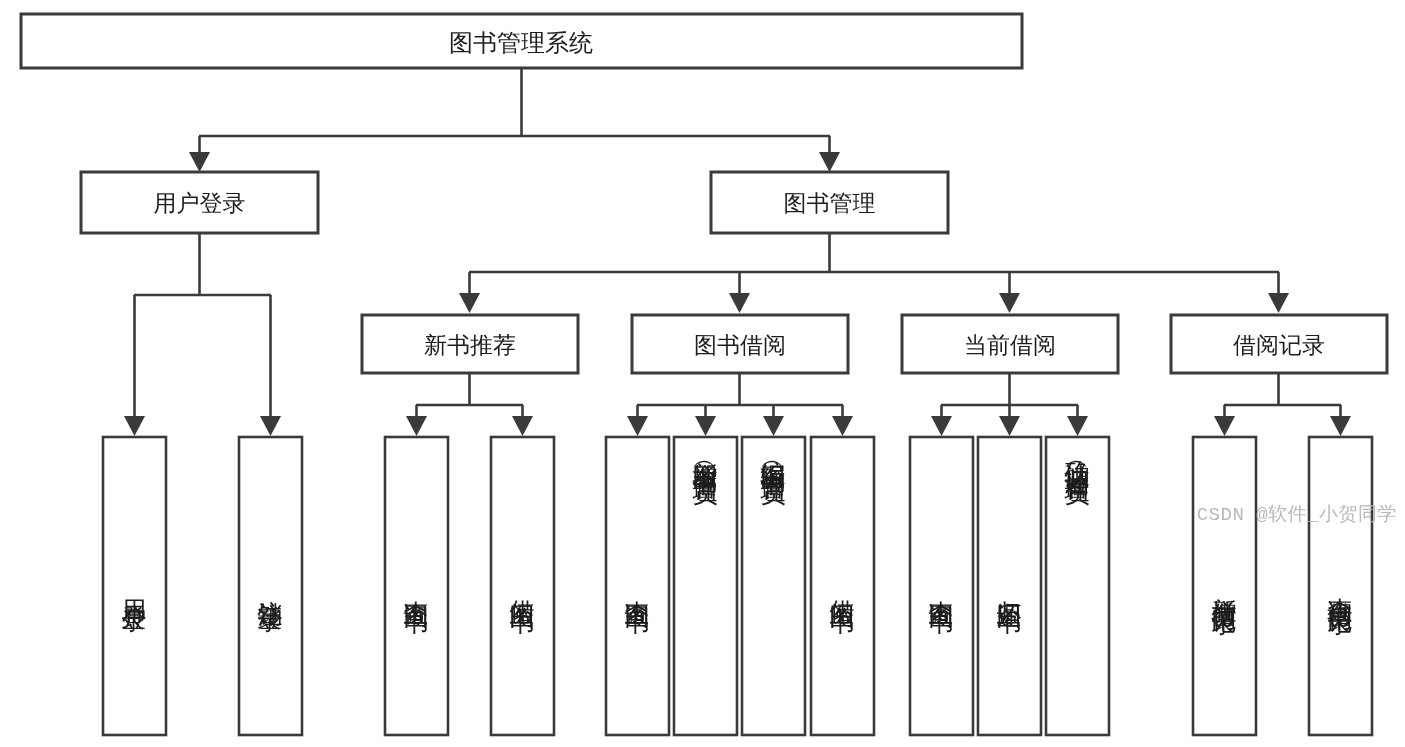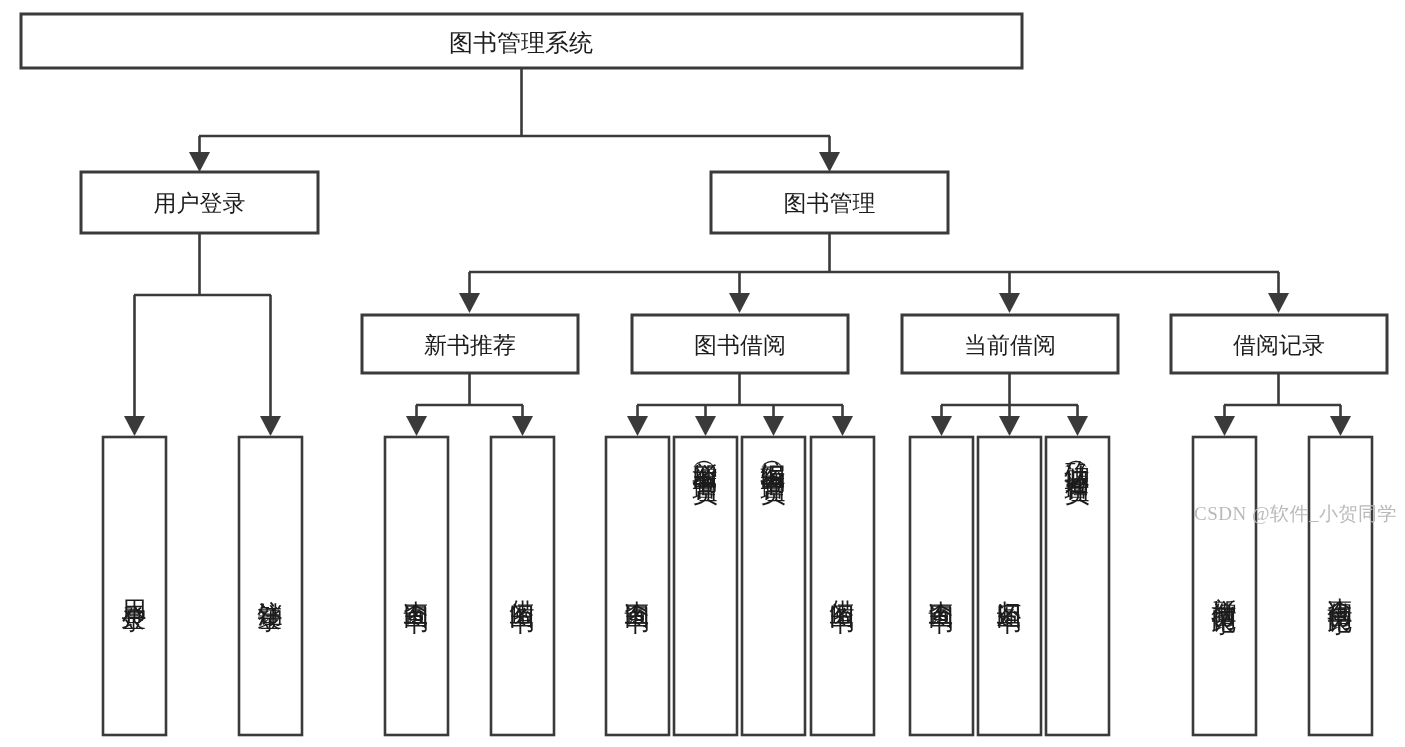--- a/index.html
+++ b/index.html
@@ -70,21 +70,21 @@
     font-size: 25px;
     line-height: 1.12;
     letter-spacing: 3px;
     color: #1c1c1c;
     white-space: nowrap;
   }
   .watermark {
     position: absolute;
     right: 8px;
     bottom: 4px;
-    font-family: Liberation Serif, serif;
+    font-family: Liberation Mono, monospace;
     font-size: 19px;
     color: #b9b9b9;
     letter-spacing: 0.5px;
     white-space: nowrap;
     margin-left: 44px;
   }
 </style>
 </head>
 <body>
 

